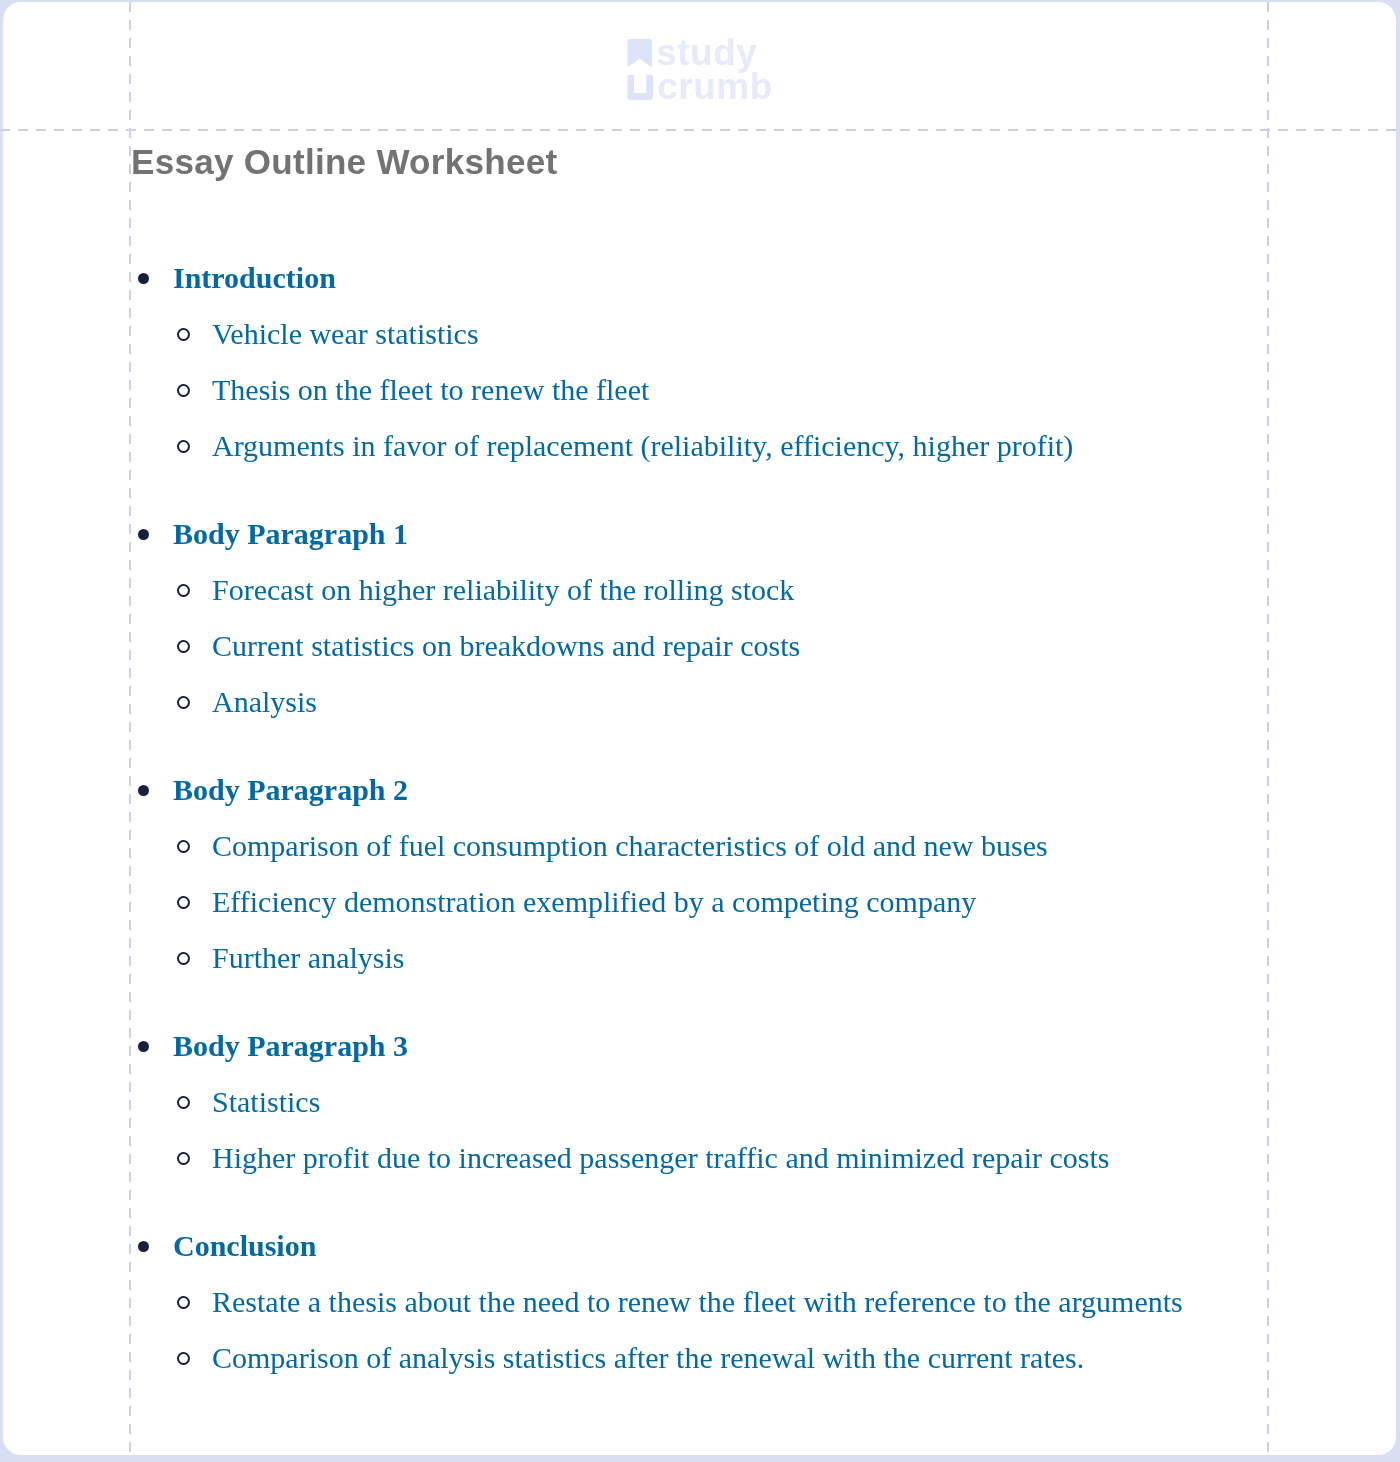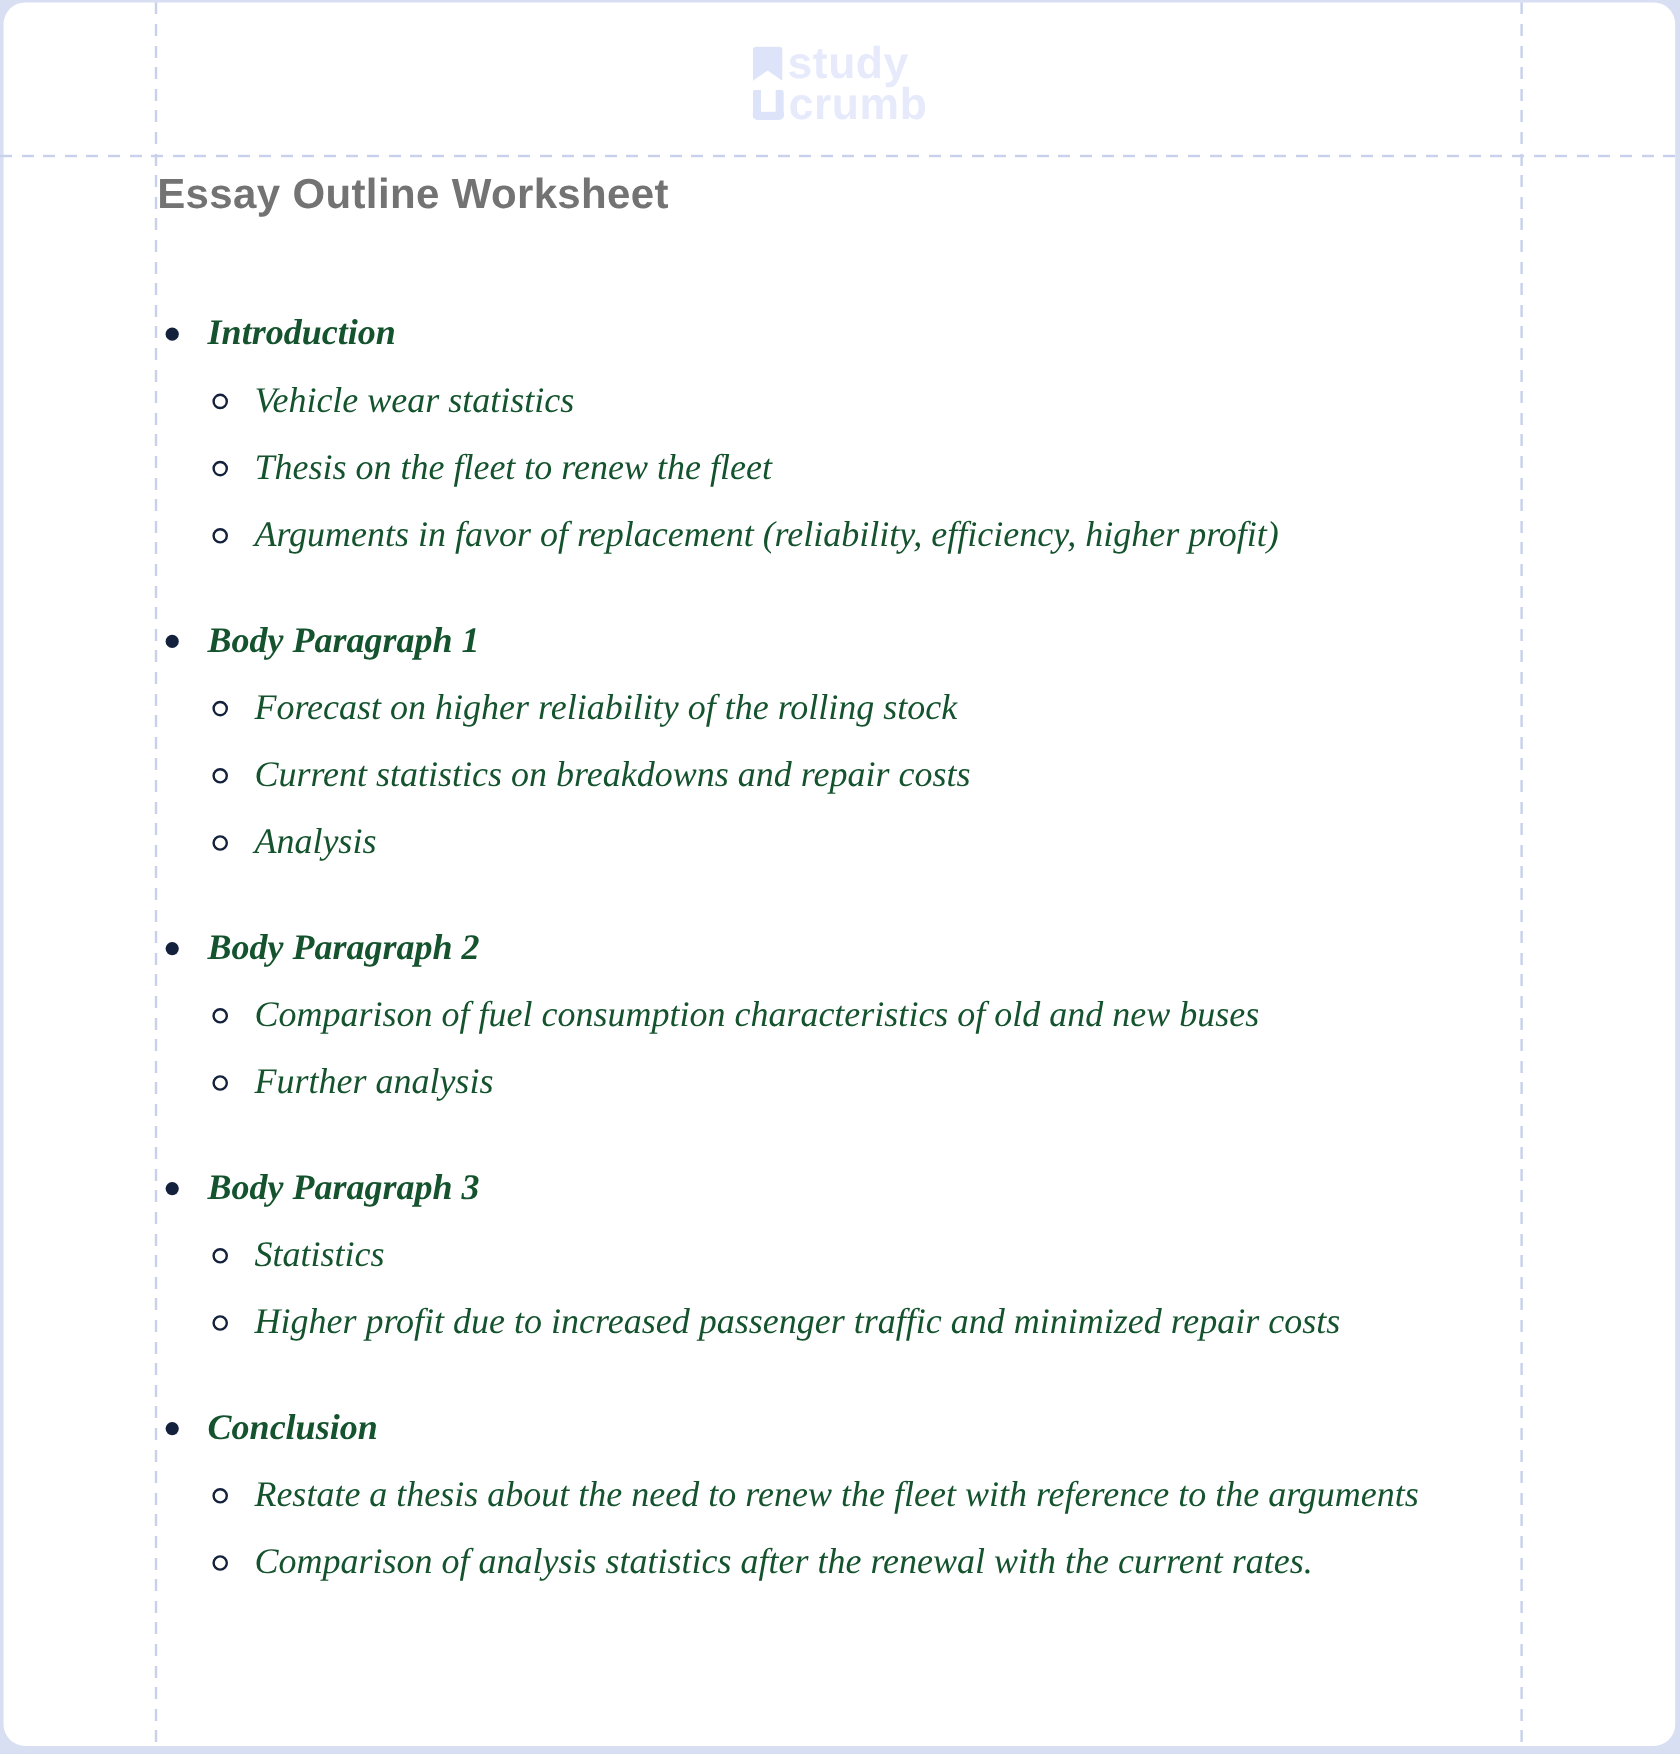--- a/index.html
+++ b/index.html
@@ -76,22 +76,21 @@
     font-weight: 600;
     letter-spacing: 0.3px;
     color: #737373;
   }
 
   
   .outline {
     position: absolute;
     left: 130px; top: 250px; right: 140px;
     z-index: 3;
-    color: #14532d;
-    font-style: italic;
+    color: #0369a1;
   }
   .section { margin-bottom: 32px; }
   .section:last-child { margin-bottom: 0; }
   .row { display: flex; align-items: center; height: 56px; }
   .dot {
     width: 11px; height: 11px;
     border-radius: 50%;
     background: #14213d;
     margin-left: 8px;
     flex: none;
@@ -189,20 +188,24 @@
     <div class="row header-row">
       <span class="dot"></span>
       <span class="header-text">Body Paragraph 2</span>
     </div>
 
   <div class="row item-row">
     <span class="circle"></span>
     <span class="item-text">Comparison of fuel consumption characteristics of old and new buses</span>
   </div>
 
+  <div class="row item-row">
+    <span class="circle"></span>
+    <span class="item-text">Efficiency demonstration exemplified by a competing company</span>
+  </div>
 
   <div class="row item-row">
     <span class="circle"></span>
     <span class="item-text">Further analysis</span>
   </div>
 </section>
 
   <section class="section">
     <div class="row header-row">
       <span class="dot"></span>

